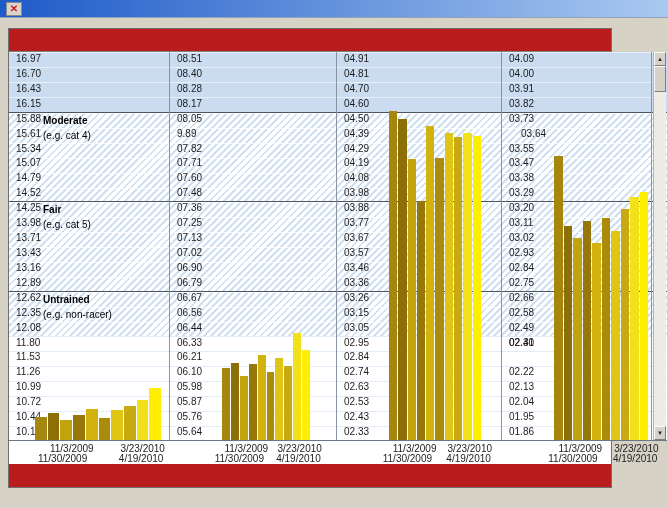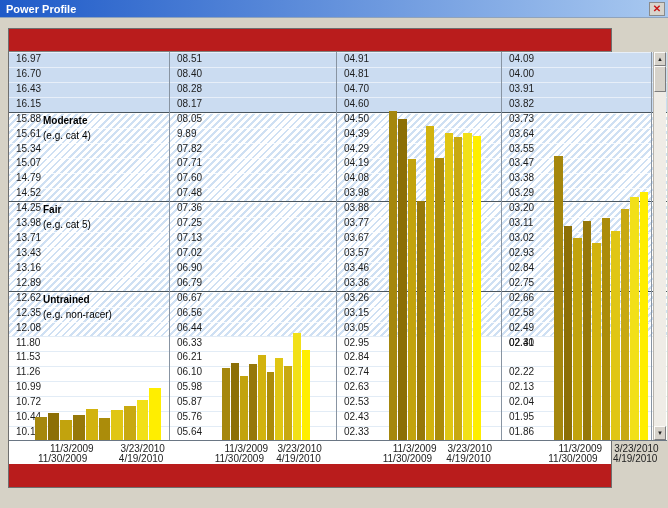--- a/index.html
+++ b/index.html
@@ -80,21 +80,20 @@
   .sb-track { flex: 1; }
   
   .axis-area { position: relative; height: 23px; font-size: 10px; color: #222; background: #fff; }
   .axis-col { position: absolute; top: 0; height: 23px; }
   .ax { position: absolute; transform: translateX(-50%); white-space: nowrap; }
 </style>
 </head>
 <body>
 
 <div class="titlebar">
-  <span class="titlebar-text">Power Profile</span>
   <span class="close-btn">✕</span>
 </div>
 
 <div class="panel">
   <div class="panel-header">
     <span>Power Profile - Lynne, Stuart  (9/8/2009 to 5/17/2010)</span>
   </div>
   <div class="chart" id="chart">
     <div class="zones" id="zones">
         <div class="zone z-solid" style="height: 59.69px;"></div>
@@ -234,21 +233,21 @@
           <div class="bar" style="height: 307px; background: rgb(242, 224, 24);"></div>
           <div class="bar" style="height: 304px; background: rgb(255, 238, 0);"></div>
         </div>
       </div>
       <div class="col" style="left: 493px; width: 150px;">
         <div class="scale-row" style="top: 0px;">04.09</div>
         <div class="scale-row" style="top: 14.92px;">04.00</div>
         <div class="scale-row" style="top: 29.85px;">03.91</div>
         <div class="scale-row" style="top: 44.77px;">03.82</div>
         <div class="scale-row" style="top: 59.69px;">03.73</div>
-        <div class="scale-row" style="top: 74.62px;">03.64</div>
+        <div class="scale-row" style="top: 74.62px; margin-left: 12px;">03.64</div>
         <div class="scale-row" style="top: 89.54px;">03.55</div>
         <div class="scale-row" style="top: 104.46px;">03.47</div>
         <div class="scale-row" style="top: 119.38px;">03.38</div>
         <div class="scale-row" style="top: 134.31px;">03.29</div>
         <div class="scale-row" style="top: 149.23px;">03.20</div>
         <div class="scale-row" style="top: 164.15px;">03.11</div>
         <div class="scale-row" style="top: 179.08px;">03.02</div>
         <div class="scale-row" style="top: 194px;">02.93</div>
         <div class="scale-row" style="top: 208.92px;">02.84</div>
         <div class="scale-row" style="top: 223.85px;">02.75</div>

